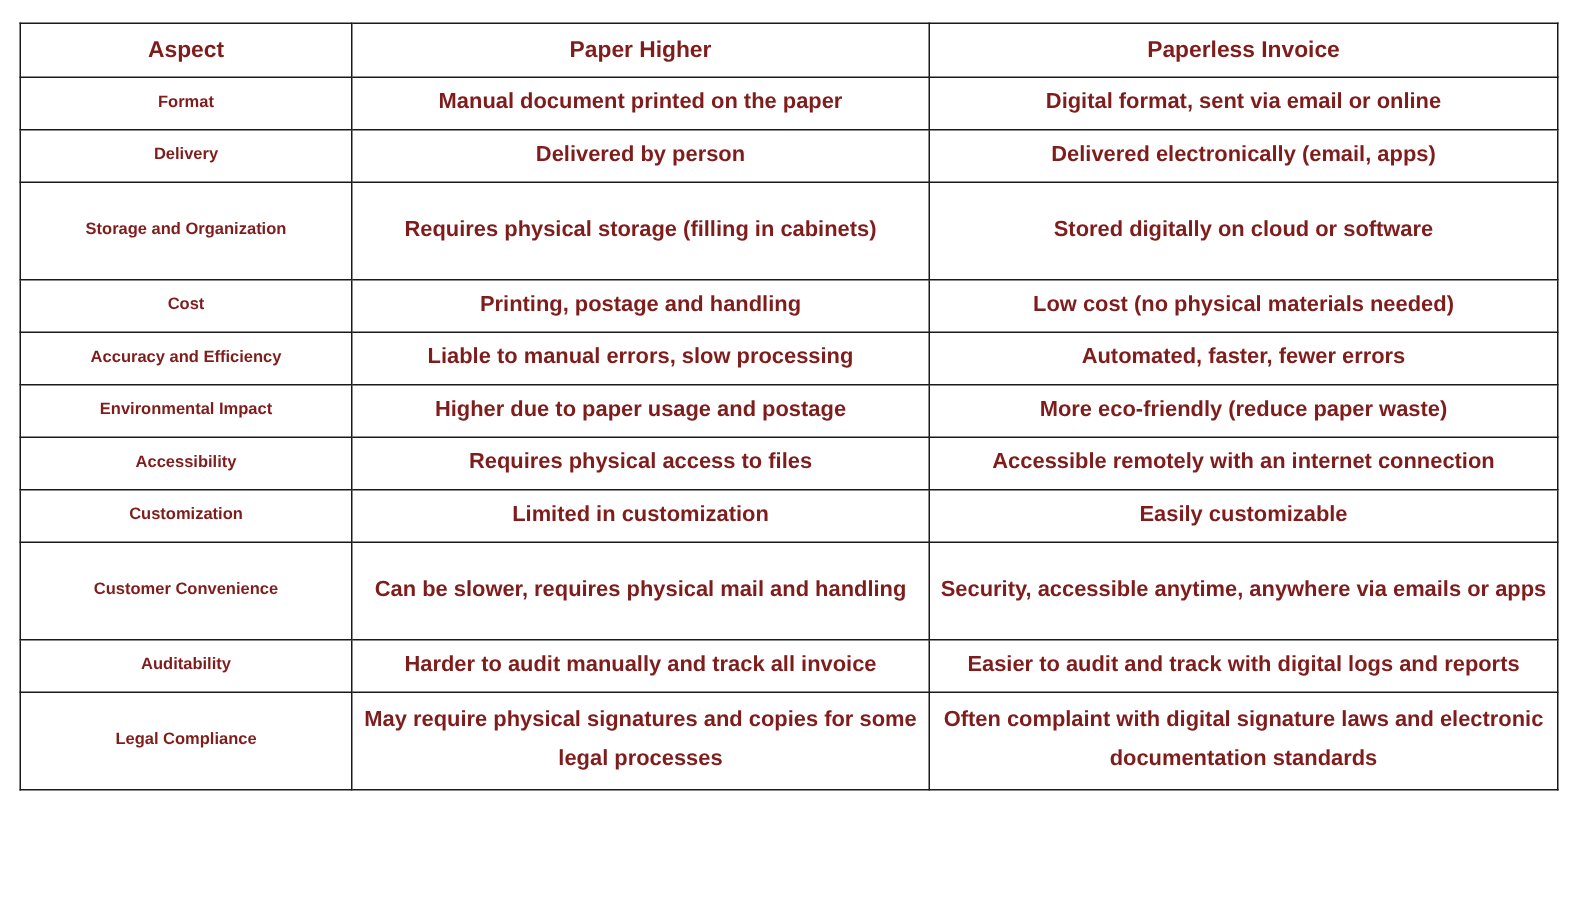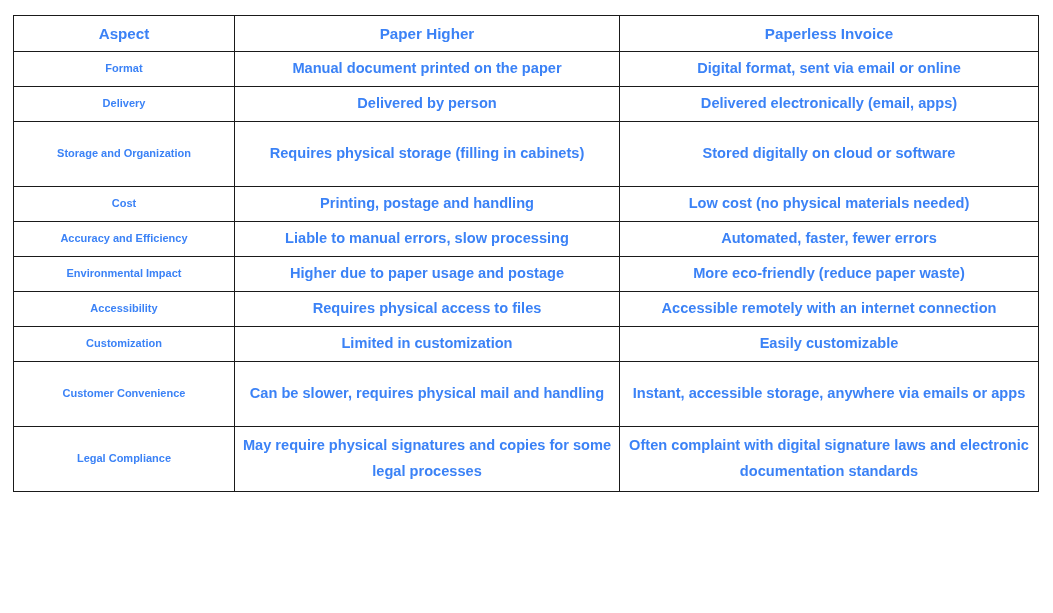--- a/index.html
+++ b/index.html
@@ -35,21 +35,21 @@
   table.comparison-table col.col-paperless{ width: 419px; }
 
   table.comparison-table th,
   table.comparison-table td {
     border: 1.6px solid #1a1a1a;
     text-align: center;
     vertical-align: middle;
     padding: 4px 7px;
     line-height: 1.78;
     font-size: 14.6px;
-    color: #3b82f6;
+    color: #7f1d1d;
     -webkit-font-smoothing: antialiased;
   }
 
   table.comparison-table th {
     font-weight: bold;
     font-size: 15.2px;
   }
 
   
   table.comparison-table td.aspect-cell {
@@ -121,21 +121,26 @@
           <td class="body-cell">Accessible remotely with an internet connection</td>
         </tr>
         <tr class="row-single">
           <td class="aspect-cell">Customization</td>
           <td class="body-cell">Limited in customization</td>
           <td class="body-cell">Easily customizable</td>
         </tr>
         <tr class="row-double">
           <td class="aspect-cell">Customer Convenience</td>
           <td class="body-cell">Can be slower, requires physical mail and handling</td>
-          <td class="body-cell">Instant, accessible storage, anywhere via emails or apps</td>
+          <td class="body-cell">Security, accessible anytime, anywhere via emails or apps</td>
+        </tr>
+        <tr class="row-single">
+          <td class="aspect-cell">Auditability</td>
+          <td class="body-cell">Harder to audit manually and track all invoice</td>
+          <td class="body-cell">Easier to audit and track with digital logs and reports</td>
         </tr>
         <tr class="row-double">
           <td class="aspect-cell">Legal Compliance</td>
           <td class="body-cell">May require physical signatures and copies for some legal processes</td>
           <td class="body-cell">Often complaint with digital signature laws and electronic documentation standards</td>
         </tr>
       </tbody>
   </table>
 </div>
 

